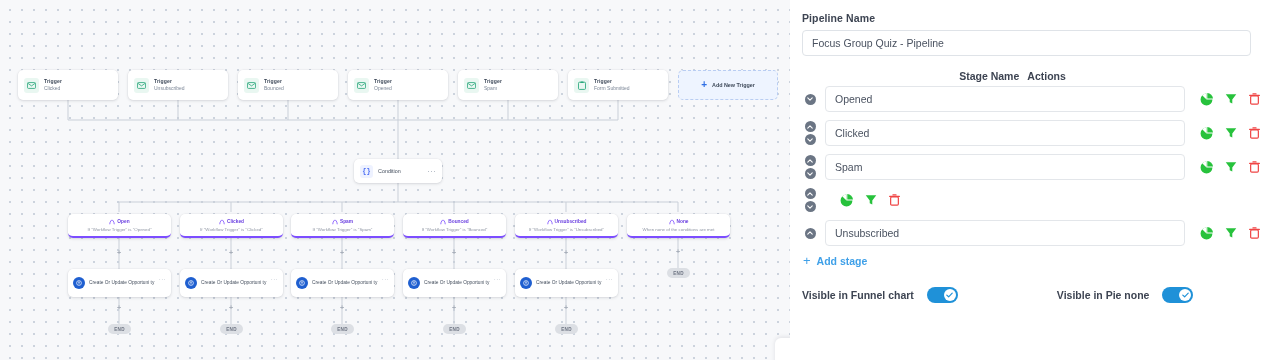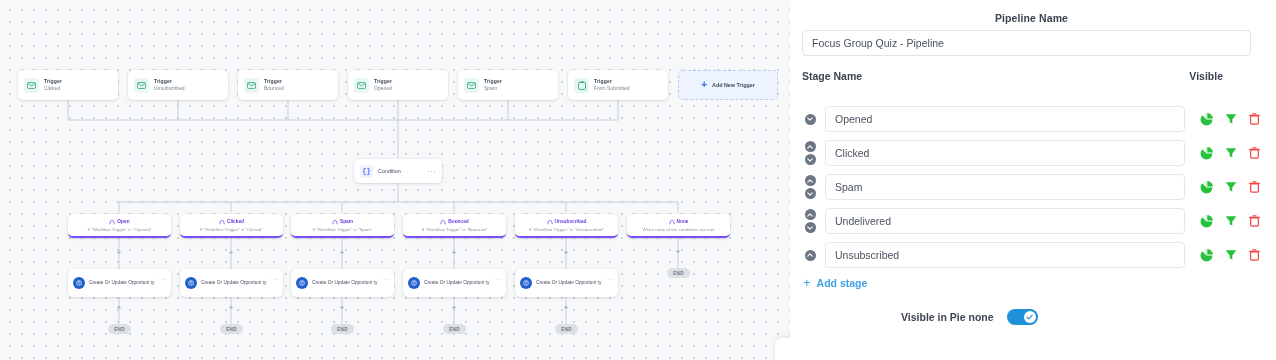--- a/index.html
+++ b/index.html
@@ -129,35 +129,35 @@
 
   
   #panel {
     position: relative;
     flex: 1 1 auto;
     background: #ffffff;
     padding: 12px 18px 0 12px;
   }
   .fld-label {
     font-size: 10.5px; font-weight: 700; color: #3d4452;
-    margin-bottom: 6px; letter-spacing: .1px; text-align: center;
+    margin-bottom: 6px; letter-spacing: .1px;
   }
   .pipeline-input {
     width: 449px; height: 26px;
     border: 1px solid #dfe3e8; border-radius: 4px;
     background: #fff;
     font-family: "Liberation Sans", sans-serif;
     font-size: 10.5px; color: #4a5260;
     padding: 0 9px;
     outline: none;
   }
   .section-head {
-    display: flex; align-items: center; justify-content: space-between;
+    display: flex; align-items: center; justify-content: center;
     width: 459px;
-    margin-top: 14px; margin-bottom: 24px; gap: 8px;
+    margin-top: 14px; margin-bottom: 4px; gap: 8px;
   }
   .section-head .left { font-size: 10.5px; font-weight: 700; color: #3d4452; }
   .section-head .right { font-size: 10.5px; font-weight: 700; color: #3d4452; margin-right: 38px; }
 
   .stage-row {
     display: flex; align-items: center;
     width: 459px;
     margin-bottom: 8px;
   }
   .arrows {
@@ -469,21 +469,21 @@
     <div class="canvas-widget" style="left:775px; top:338px; width:40px; height:30px;"></div>
   </div>
 
   <div id="panel">
 
     <div class="fld-label">Pipeline Name</div>
     <input class="pipeline-input" type="text" value="Focus Group Quiz - Pipeline" placeholder="Pipeline Name" style="">
 
     <div class="section-head">
       <span class="left">Stage Name</span>
-      <span class="right">Visible</span>
+      <span class="right">Actions</span>
     </div>
 
     
     <div class="stage-row">
       <span class="arrows">
         <span class="arrow-btn">
           <svg width="6" height="4" viewBox="0 0 8 5">
               <path d="M1 1 L4 4 L7 1" fill="none" stroke="#fff" stroke-width="1.4" stroke-linecap="round" stroke-linejoin="round"></path>
             </svg>
         </span>
@@ -595,21 +595,20 @@
           <svg width="6" height="4" viewBox="0 0 8 5">
               <path d="M1 4 L4 1 L7 4" fill="none" stroke="#fff" stroke-width="1.4" stroke-linecap="round" stroke-linejoin="round"></path>
             </svg>
         </span>
         <span class="arrow-btn">
           <svg width="6" height="4" viewBox="0 0 8 5">
               <path d="M1 1 L4 4 L7 1" fill="none" stroke="#fff" stroke-width="1.4" stroke-linecap="round" stroke-linejoin="round"></path>
             </svg>
         </span>
       </span>
-      <input class="stage-input" type="text" value="Undelivered" placeholder="Stage Name" style="">
       <span class="row-actions">
         <span class="act-btn">
           <svg width="13" height="13" viewBox="0 0 14 14">
               <path d="M7 7 L7 .6 A6.4 6.4 0 1 0 13.4 7 Z" fill="#27c23c"></path>
               <path d="M7.9 0 A6.4 6.4 0 0 1 14 5.9 L7.9 5.9 Z" fill="#27c23c"></path>
               <path d="M7 7 L7 .6 A6.4 6.4 0 0 0 2.3 2.5 Z" fill="#fff"></path>
             </svg>
         </span>
         <span class="act-btn">
           <svg width="12" height="12" viewBox="0 0 13 13">
@@ -658,20 +657,30 @@
         </span>
       </span>
     </div>
 
     <div class="add-stage">
       <span class="plus">+</span>
       <span class="lbl">Add stage</span>
     </div>
 
     <div class="toggles">
+      <div class="toggle-group">
+        <span class="t-label">Visible in Funnel chart</span>
+        <span class="switch">
+          <span class="knob">
+            <svg width="7" height="6" viewBox="0 0 9 7">
+                <path d="M1 3.6 L3.4 5.8 L8 1" fill="none" stroke="#1f91d8" stroke-width="1.5" stroke-linecap="round" stroke-linejoin="round"></path>
+              </svg>
+          </span>
+        </span>
+      </div>
       <div class="spacer-toggle"></div>
       <div class="toggle-group">
         <span class="t-label">Visible in Pie none</span>
         <span class="switch">
           <span class="knob">
             <svg width="7" height="6" viewBox="0 0 9 7">
                 <path d="M1 3.6 L3.4 5.8 L8 1" fill="none" stroke="#1f91d8" stroke-width="1.5" stroke-linecap="round" stroke-linejoin="round"></path>
               </svg>
           </span>
         </span>

